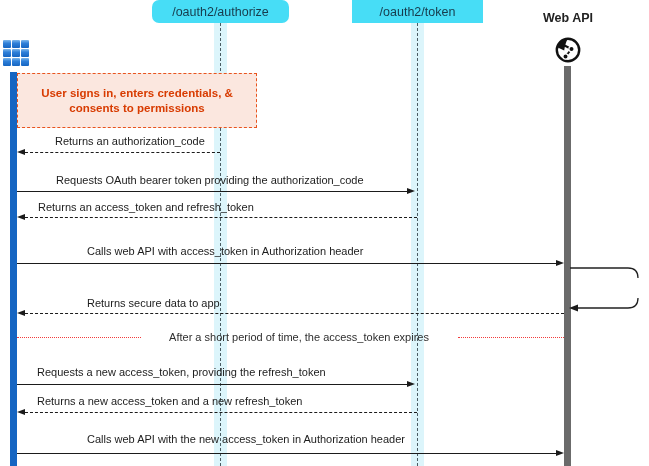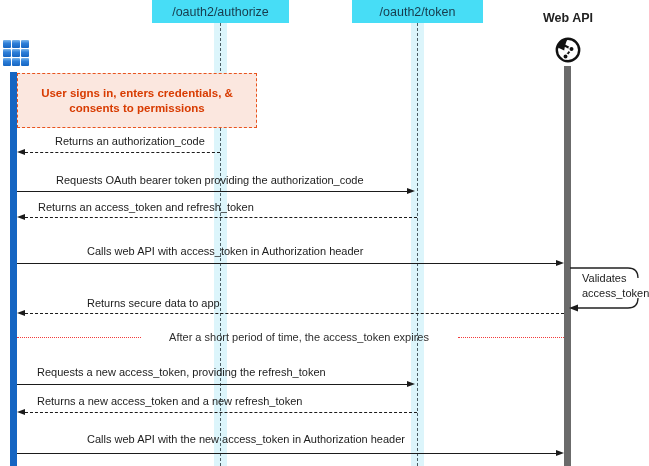--- a/index.html
+++ b/index.html
@@ -7,21 +7,21 @@
     position:relative;width:649px;height:466px;background:#fff;overflow:hidden;
     font-family:"Liberation Sans",sans-serif;color:#1c1c1c;
   }
   
   .spa-title{position:absolute;left:2px;top:4px;font-size:12.5px;font-weight:bold;line-height:15px;color:#222;}
   .spa-icon{position:absolute;left:3px;top:40px;width:26px;height:26px;display:grid;
     grid-template-columns:repeat(3,1fr);grid-template-rows:repeat(3,1fr);gap:1.5px;}
   .spa-icon span{background:linear-gradient(180deg,#7db7ec 0%,#2f80d9 40%,#1565c2 100%);border-radius:1px;}
   .endpoint-box{position:absolute;top:0;height:23px;background:#47ddf6;color:#173b4c;
     font-size:12.5px;display:flex;align-items:center;justify-content:center;}
-  .box-authorize{left:152px;width:137px;}
+  .box-authorize{left:152px;width:137px;border-radius:7px;}
   .box-token{left:352px;width:131px;}
   .webapi-title{position:absolute;left:528px;top:11px;width:80px;text-align:center;
     font-size:12.5px;font-weight:bold;color:#222;}
   .webapi-icon{position:absolute;left:554px;top:36px;}
   
   .lifeline-band{position:absolute;top:23px;height:443px;width:13px;background:#dcf5fb;}
   .band-authorize{left:214px;} .band-token{left:411px;}
   .lifeline-band i{position:absolute;left:6px;top:0;bottom:0;width:0;border-left:1.3px dashed #4a5c63;}
   .bar-spa{position:absolute;left:10px;top:72px;width:7px;height:394px;background:#1565c2;}
   .bar-webapi{position:absolute;left:564px;top:66px;width:7px;height:400px;background:#6b6b6b;}
@@ -114,24 +114,20 @@
   <div class="m-label m4l">Calls web API with access_token in Authorization header</div>
   <div class="arrow a-solid a-right m4a"></div>
 
   <div class="validates-svg">
     <svg width="84" height="54" viewBox="0 0 84 54">
       <path d="M4 6 H62 Q72 6 72 16" fill="none" stroke="#222" stroke-width="1.3"></path>
       <path d="M72 36 Q72 46 62 46 H12" fill="none" stroke="#222" stroke-width="1.3"></path>
       <polygon points="12,42.4 12,49.6 3,46" fill="#1b1b1b"></polygon>
     </svg>
   </div>
-  <div class="validates-text">
-    <span>Validates</span><br>
-    <span>access_token</span>
-  </div>
 
   <div class="m-label m5l">Returns secure data to app</div>
   <div class="arrow a-dash a-left m5a"></div>
 
   <div class="sep-line sep-left"></div>
   <div class="sep-text">After a short period of time, the access_token expires</div>
   <div class="sep-line sep-right"></div>
 
   <div class="m-label m6l">Requests a new access_token, providing the refresh_token</div>
   <div class="arrow a-solid a-right m6a"></div>

